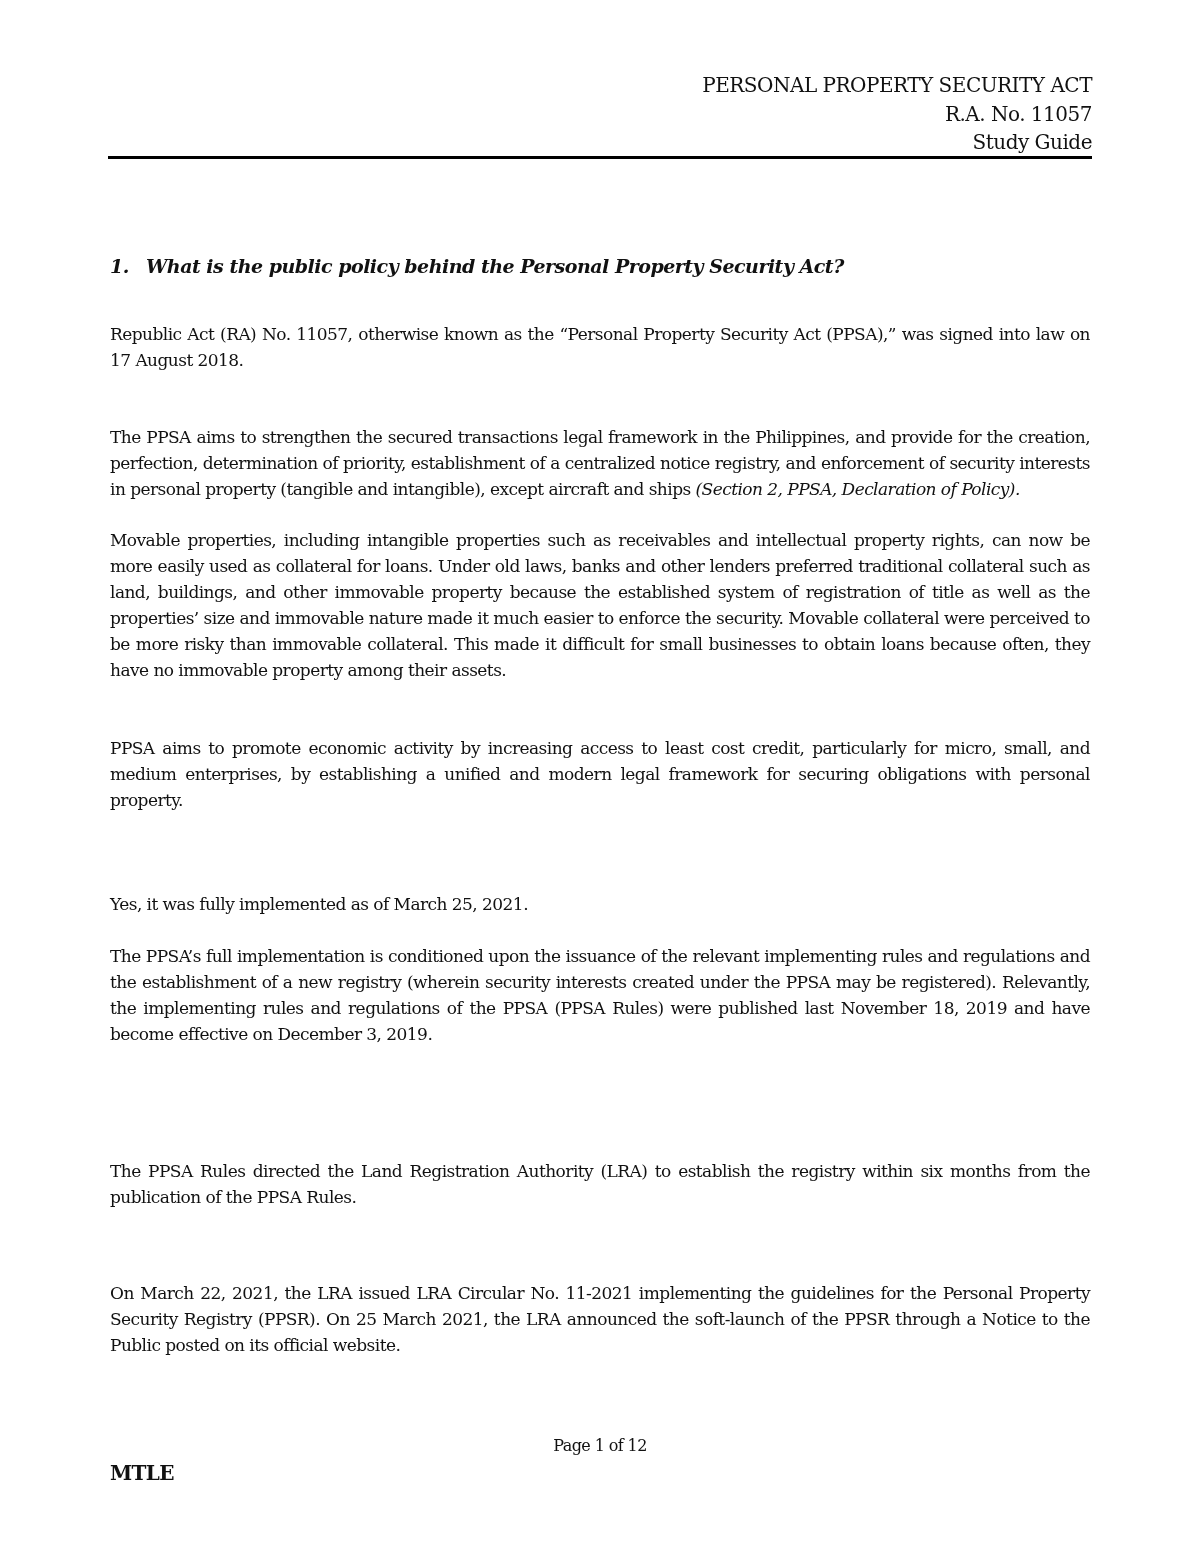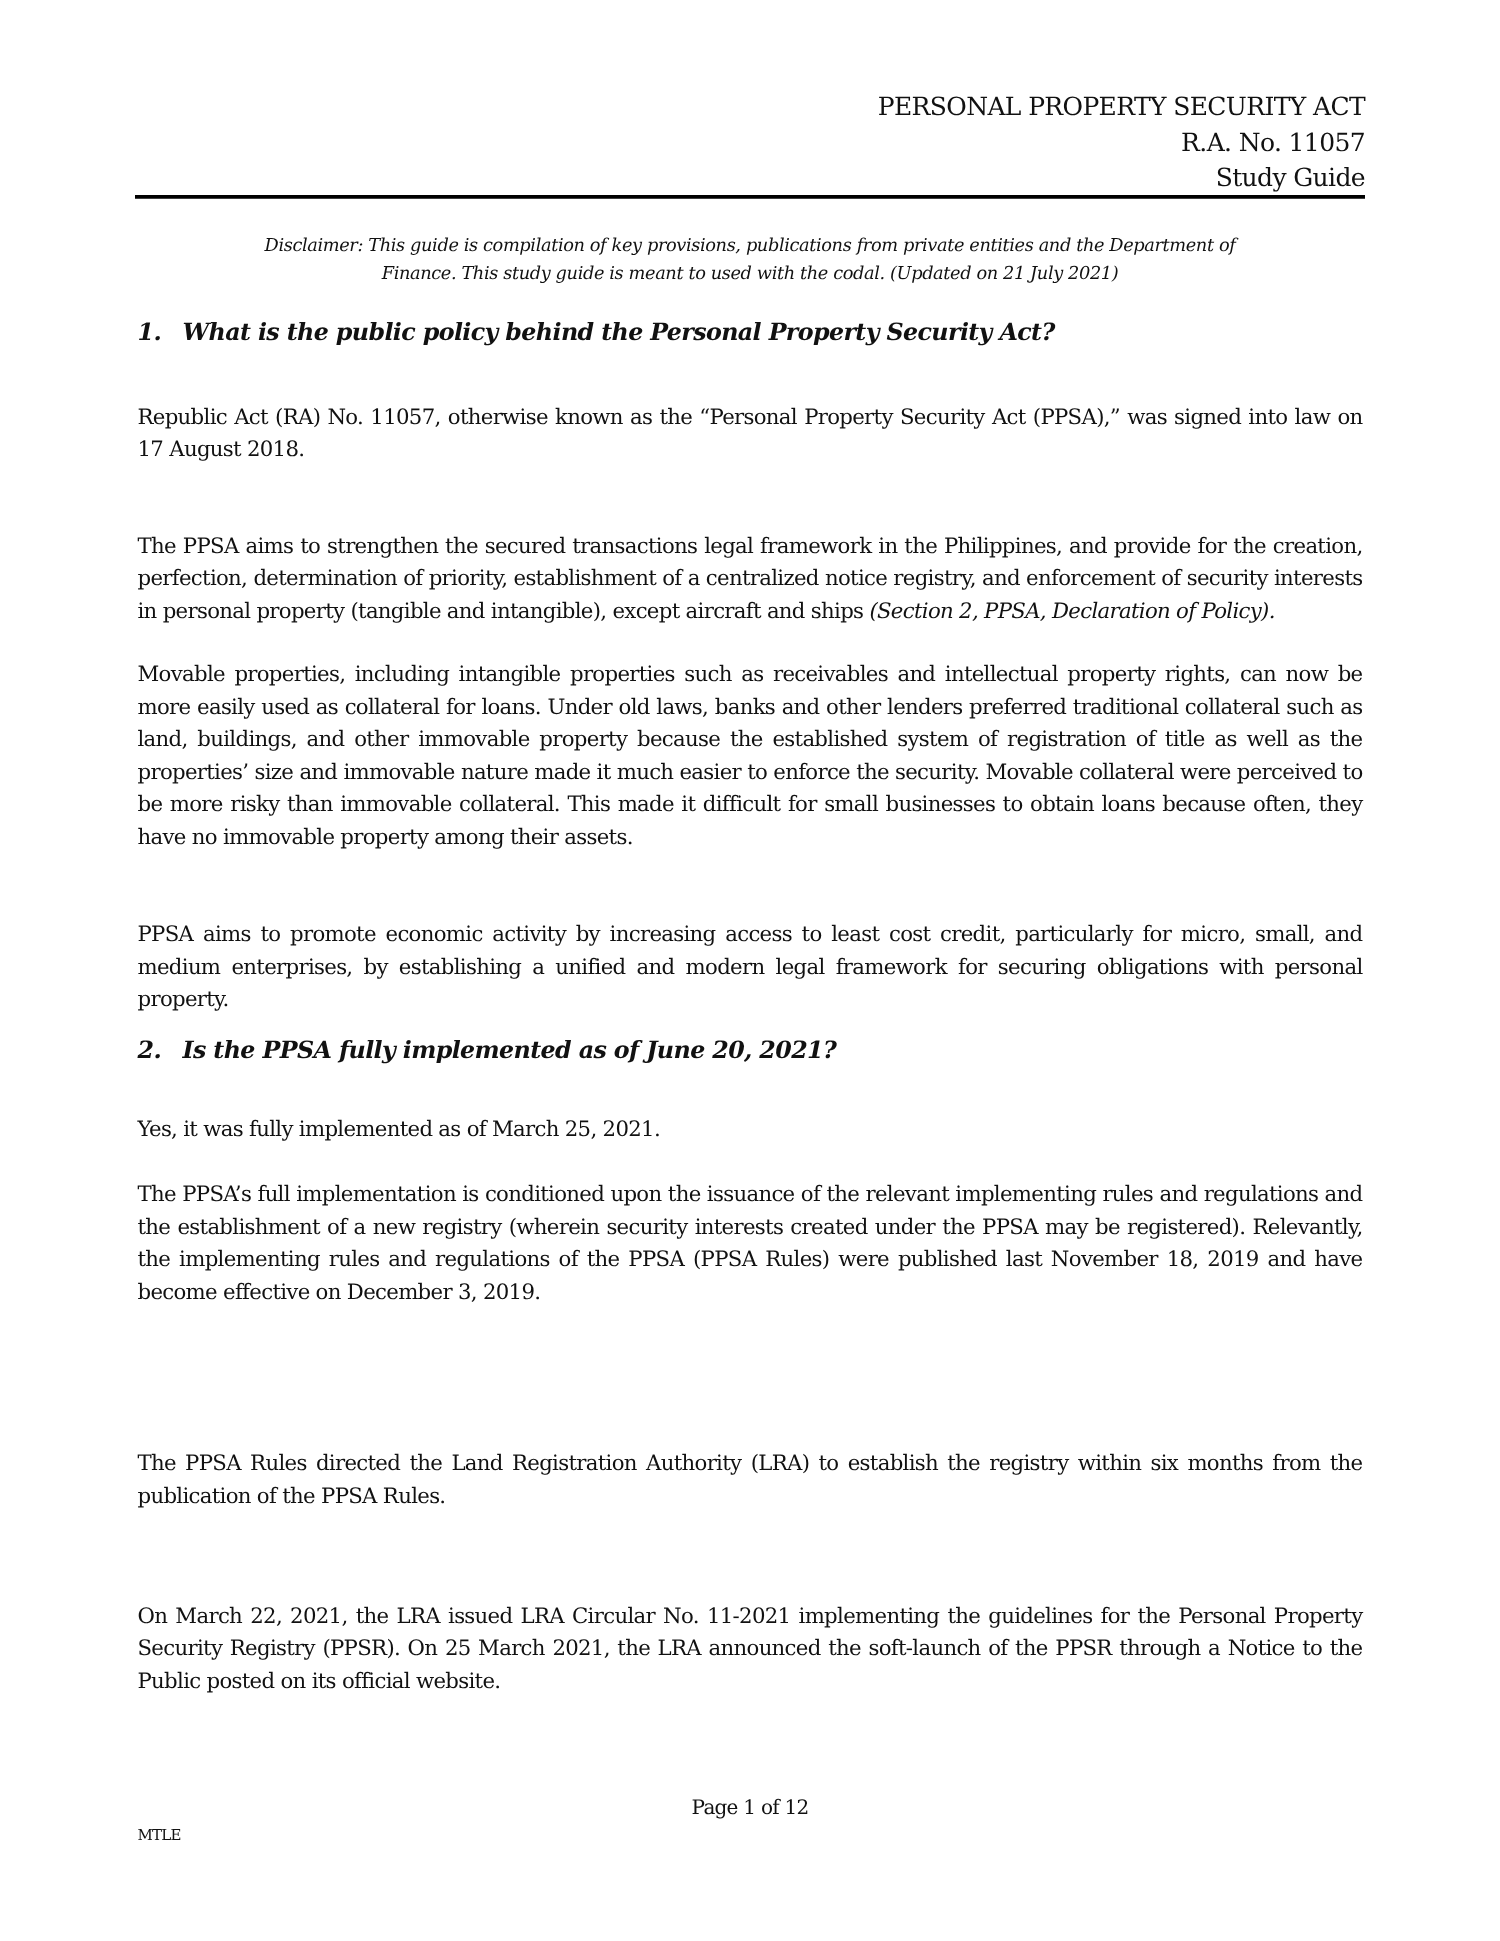--- a/index.html
+++ b/index.html
@@ -6,55 +6,48 @@
     body { width: 1200px; height: 1553px; position: relative; overflow: hidden; color: #111; }
     .page { position: absolute; left: 0; top: 0; width: 1200px; height: 1553px; background: #fff; }
     .hdr { position: absolute; left: 108px; width: 984px; text-align: right; font-family: "DejaVu Serif", serif; font-size: 20px; line-height: 30px; letter-spacing: -0.5px; }
     .rule { position: absolute; left: 108px; top: 156px; width: 984px; height: 3px; background: #000; }
     .disc { position: absolute; left: 108px; top: 186px; width: 984px; text-align: center; font-family: "DejaVu Serif", serif; font-style: italic; font-size: 14.2px; line-height: 22px; letter-spacing: -0.3px; }
     .q { position: absolute; left: 110px; width: 982px; font-family: "DejaVu Serif", serif; font-style: italic; font-weight: bold; font-size: 19px; line-height: 26px; letter-spacing: -0.5px; }
     .q .num { display: inline-block; width: 36px; }
     .p { position: absolute; left: 110px; width: 980px; font-family: "DejaVu Serif", serif; font-size: 17px; line-height: 26px; text-align: justify; letter-spacing: -0.55px; margin-top: 12px; }
     .p em { font-style: italic; }
     .footer-page { position: absolute; left: 500px; width: 200px; top: 1436px; text-align: center; font-family: "DejaVu Serif", serif; font-size: 16px; letter-spacing: -0.6px; }
-    .footer-left { position: absolute; left: 110px; top: 1461px; font-family: "DejaVu Serif", serif; font-size: 12px; letter-spacing: -0.6px; }
+    .footer-left { position: absolute; left: 110px; top: 1461px; font-family: "DejaVu Serif", serif; font-size: 20px; letter-spacing: -0.6px; font-weight: bold; }
   </style>
 </head>
 <body>
 
 <div class="page">
 
   <div class="hdr" style="top:70px;">PERSONAL PROPERTY SECURITY ACT</div>
   <div class="hdr" style="top:99px;">R.A. No. 11057</div>
   <div class="hdr" style="top:127px;">Study Guide</div>
 
   <div class="rule"></div>
 
-  <div class="disc">
-    <div>Disclaimer: This guide is compilation of key provisions, publications from private entities and the Department of</div>
-    <div>Finance. This study guide is meant to used with the codal. (Updated on 21 July 2021)</div>
-  </div>
 
   <div class="q" style="top:253px;">
     <span class="num">1.</span><span>What is the public policy behind the Personal Property Security Act?</span>
   </div>
 
   <div class="p" style="top:309px;">Republic Act (RA) No. 11057, otherwise known as the “Personal Property Security Act (PPSA),” was signed into law on 17 August 2018.</div>
 
   <div class="p" style="top:412px;">
     <span>The PPSA aims to strengthen the secured transactions legal framework in the Philippines, and provide for the creation, perfection, determination of priority, establishment of a centralized notice registry, and enforcement of security interests in personal property (tangible and intangible), except aircraft and ships </span><em>(Section 2, PPSA, Declaration of Policy).</em>
   </div>
 
   <div class="p" style="top:515px;">Movable properties, including intangible properties such as receivables and intellectual property rights, can now be more easily used as collateral for loans. Under old laws, banks and other lenders preferred traditional collateral such as land, buildings, and other immovable property because the established system of registration of title as well as the properties’ size and immovable nature made it much easier to enforce the security. Movable collateral were perceived to be more risky than immovable collateral. This made it difficult for small businesses to obtain loans because often, they have no immovable property among their assets.</div>
 
   <div class="p" style="top:723px;">PPSA aims to promote economic activity by increasing access to least cost credit, particularly for micro, small, and medium enterprises, by establishing a unified and modern legal framework for securing obligations with personal property.</div>
 
-  <div class="q" style="top:827px;">
-    <span class="num">2.</span><span>Is the PPSA fully implemented as of June 20, 2021?</span>
-  </div>
 
   <div class="p" style="top:879px;">Yes, it was fully implemented as of March 25, 2021.</div>
 
   <div class="p" style="top:931px;">The PPSA’s full implementation is conditioned upon the issuance of the relevant implementing rules and regulations and the establishment of a new registry (wherein security interests created under the PPSA may be registered). Relevantly, the implementing rules and regulations of the PPSA (PPSA Rules) were published last November 18, 2019 and have become effective on December 3, 2019.</div>
 
   <div class="p" style="top:1146px;">The PPSA Rules directed the Land Registration Authority (LRA) to establish the registry within six months from the publication of the PPSA Rules.</div>
 
 
   <div class="p" style="top:1268px;">On March 22, 2021, the LRA issued LRA Circular No. 11-2021 implementing the guidelines for the Personal Property Security Registry (PPSR). On 25 March 2021, the LRA announced the soft-launch of the PPSR through a Notice to the Public posted on its official website.</div>
 

